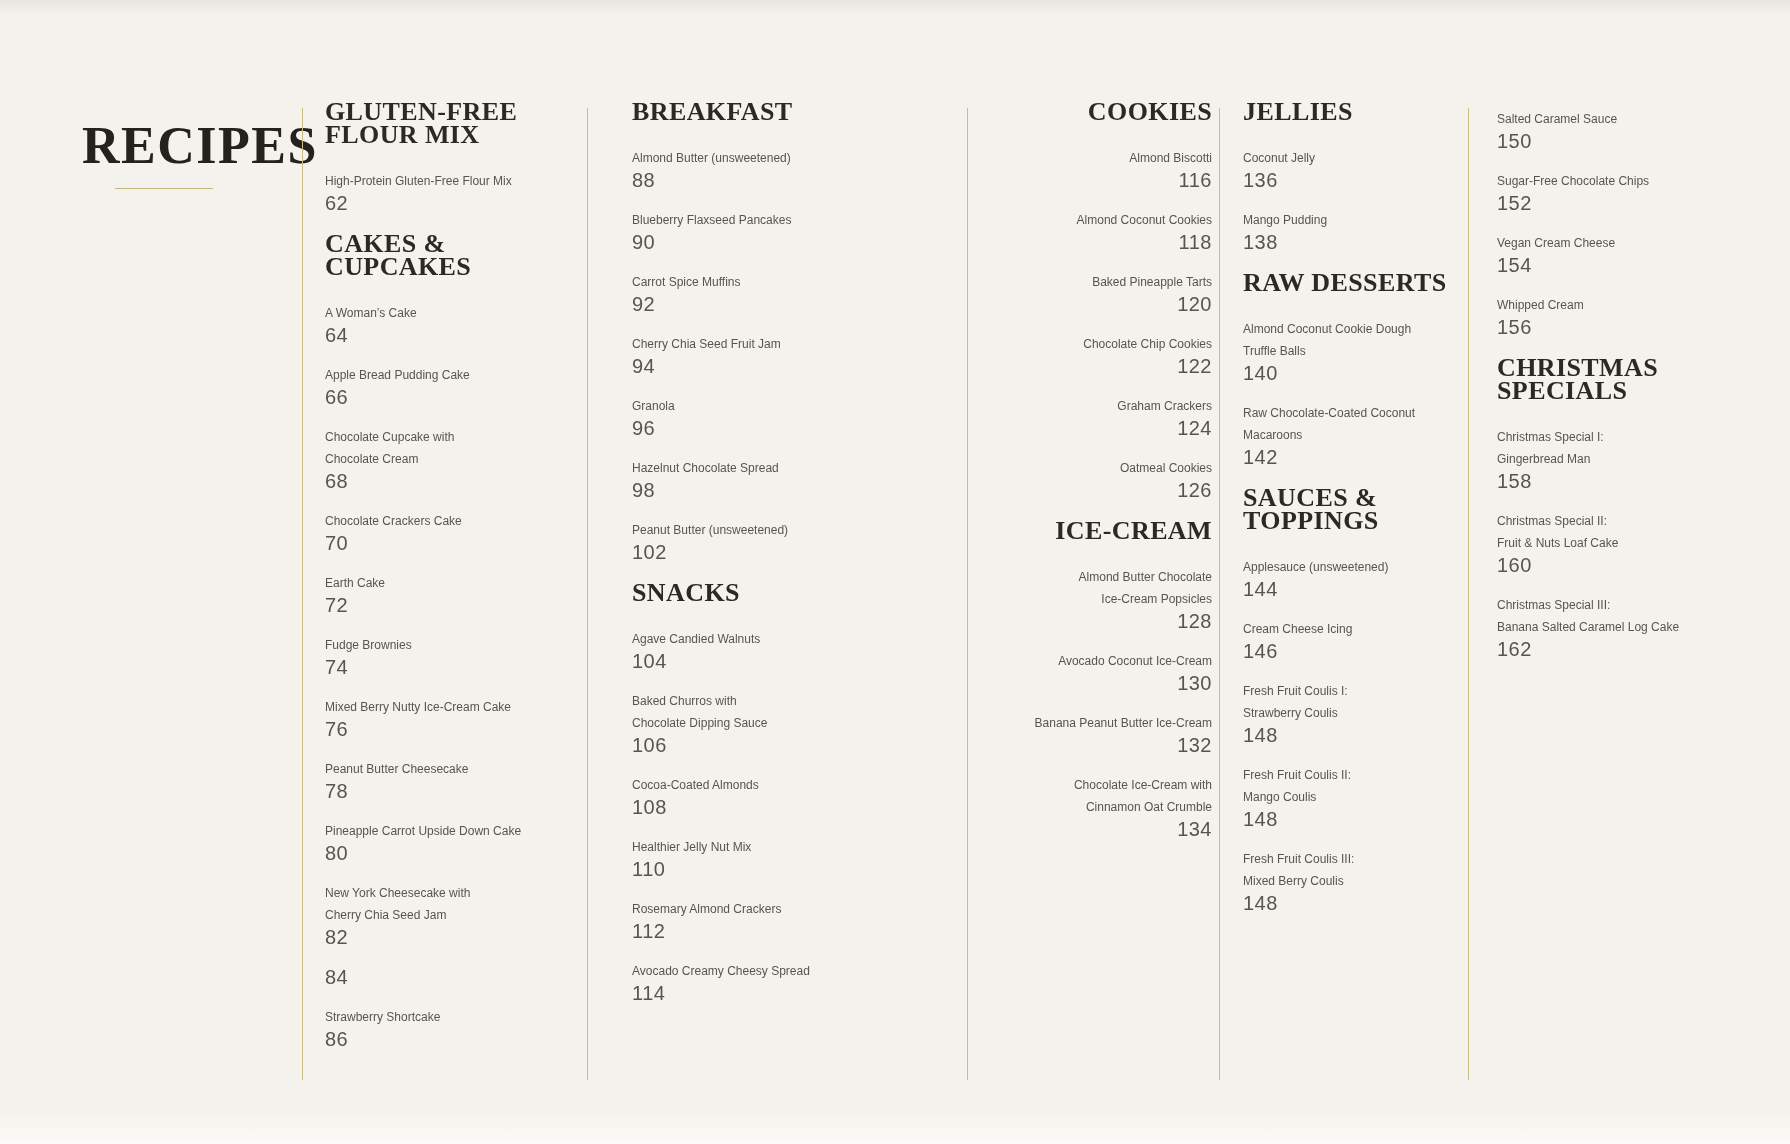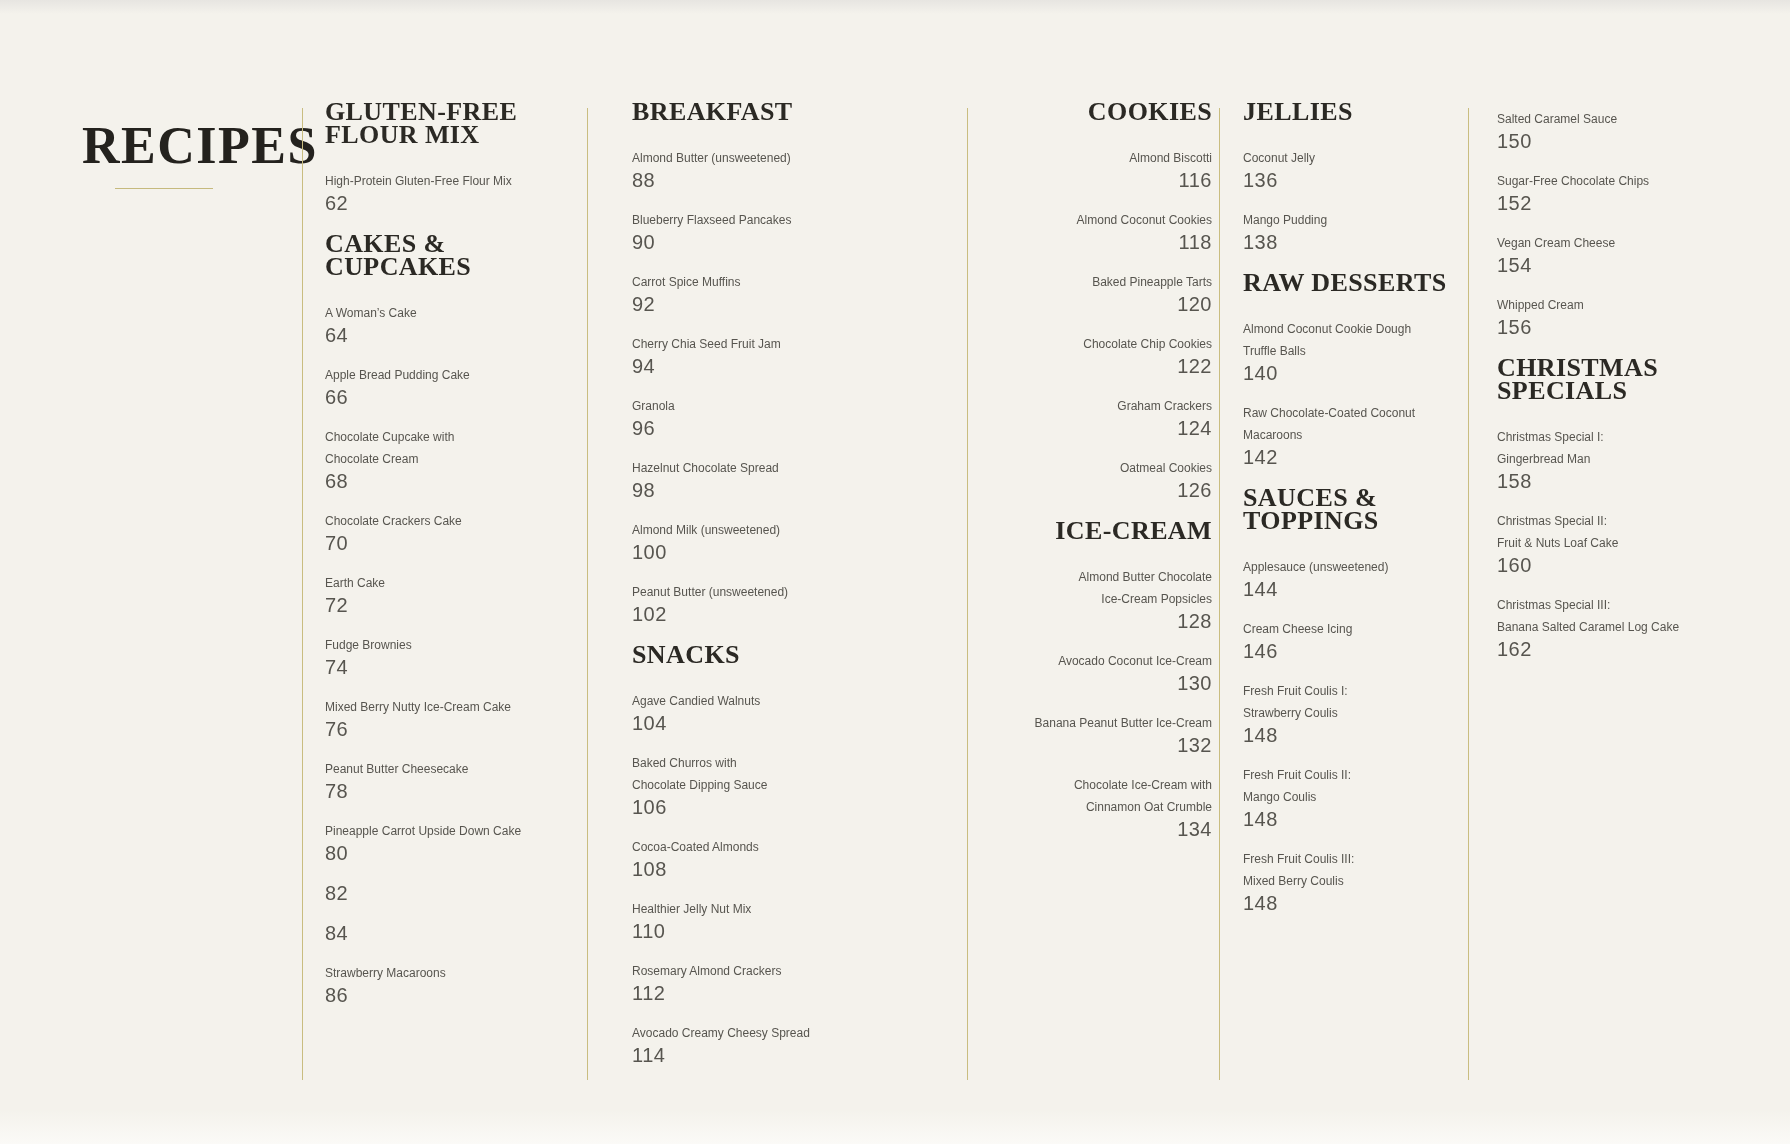--- a/index.html
+++ b/index.html
@@ -150,27 +150,28 @@
       </div>
       <div class="item">
         <div class="item-name">Peanut Butter Cheesecake</div>
         <div class="item-page">78</div>
       </div>
       <div class="item">
         <div class="item-name">Pineapple Carrot Upside Down Cake</div>
         <div class="item-page">80</div>
       </div>
       <div class="item">
+        <div class="item-name">New York Cheesecake with<br>Cherry Chia Seed Jam</div>
         <div class="item-page">82</div>
       </div>
       <div class="item">
         <div class="item-page">84</div>
       </div>
       <div class="item">
-        <div class="item-name">Strawberry Macaroons</div>
+        <div class="item-name">Strawberry Shortcake</div>
         <div class="item-page">86</div>
       </div>
     </section>
   <section class="column col-2">
       <h2 class="section-heading">BREAKFAST</h2>
       <div class="item">
         <div class="item-name">Almond Butter (unsweetened)</div>
         <div class="item-page">88</div>
       </div>
       <div class="item">
@@ -187,24 +188,20 @@
       </div>
       <div class="item">
         <div class="item-name">Granola</div>
         <div class="item-page">96</div>
       </div>
       <div class="item">
         <div class="item-name">Hazelnut Chocolate Spread</div>
         <div class="item-page">98</div>
       </div>
       <div class="item">
-        <div class="item-name">Almond Milk (unsweetened)</div>
-        <div class="item-page">100</div>
-      </div>
-      <div class="item">
         <div class="item-name">Peanut Butter (unsweetened)</div>
         <div class="item-page">102</div>
       </div>
       <h2 class="section-heading">SNACKS</h2>
       <div class="item">
         <div class="item-name">Agave Candied Walnuts</div>
         <div class="item-page">104</div>
       </div>
       <div class="item">
         <div class="item-name">Baked Churros with<br>Chocolate Dipping Sauce</div>

